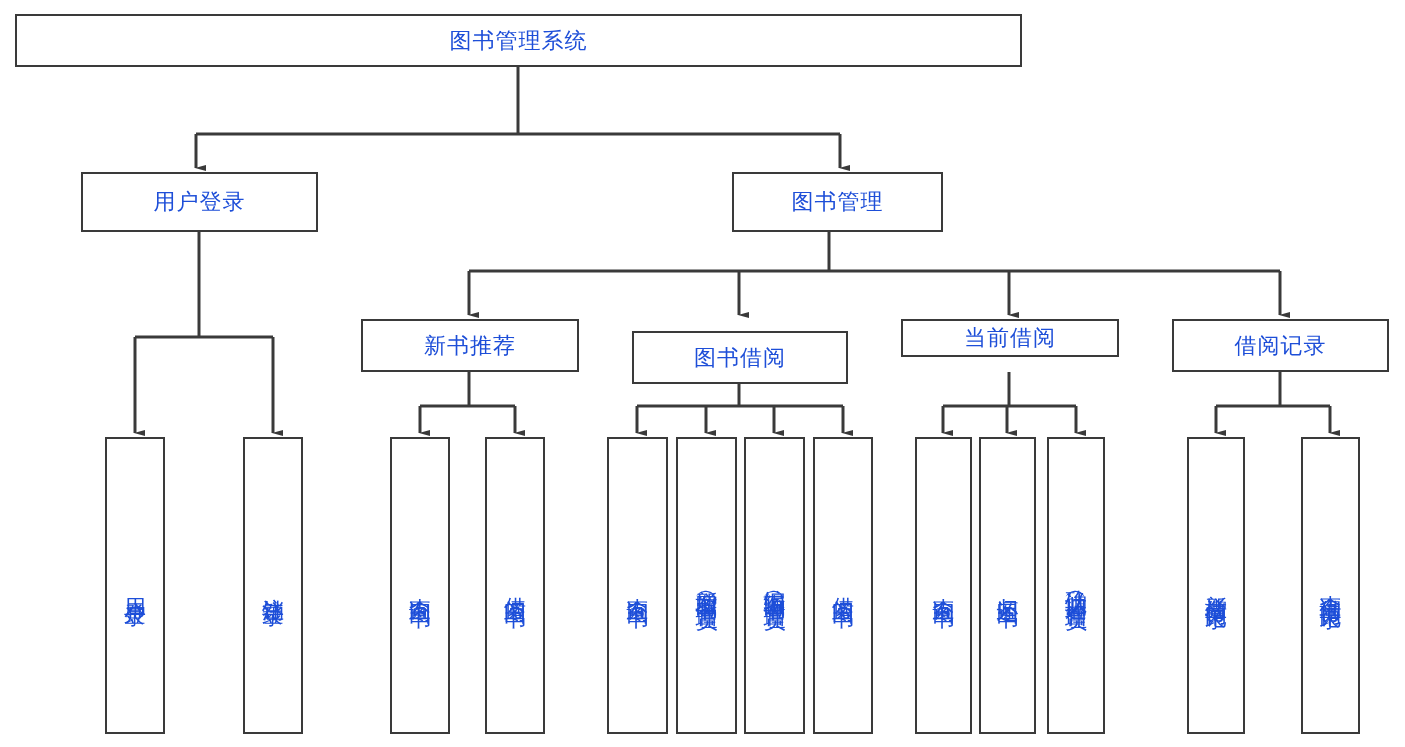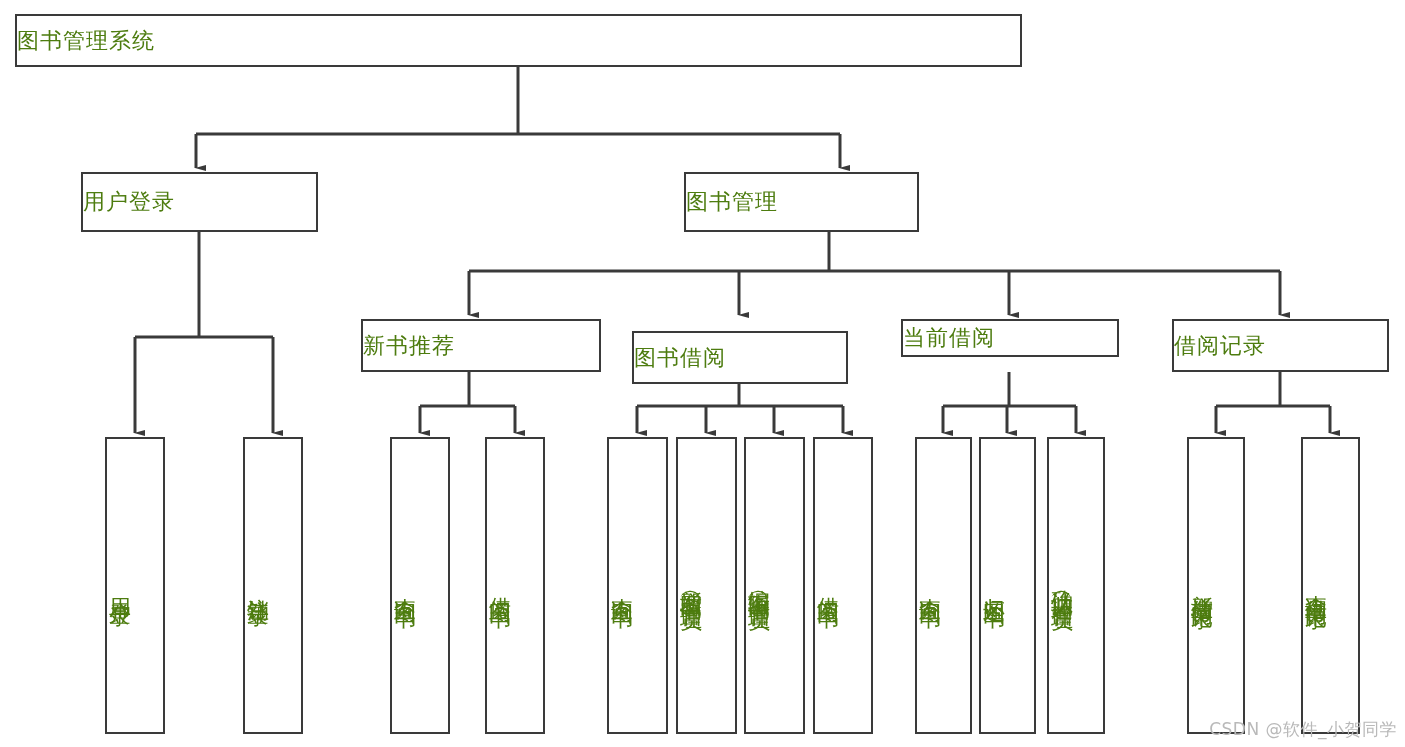--- a/index.html
+++ b/index.html
@@ -25,21 +25,22 @@
     height: 747px;
     pointer-events: none;
   }
   .node {
     position: absolute;
     box-sizing: border-box;
     background: #ffffff;
     border: 2.5px solid #3a3a3a;
     display: flex;
     align-items: center;
-    color: #4d7c0f;
+    justify-content: center;
+    color: #1d4ed8;
   }
   .node.horiz {
     font-size: 22px;
     letter-spacing: 1px;
   }
   .node.vert {
     font-size: 22px;
     letter-spacing: 1px;
   }
   .node.vert .vtext {
@@ -119,27 +120,27 @@
   </svg>
 
   <div class="node horiz root" id="node-root" style="left: 15px; top: 14px; width: 1007px; height: 53px;">
     <span>图书管理系统</span>
   </div>
 
   <div id="level2-layer">
       <div class="node horiz" style="left: 81px; top: 172px; width: 237px; height: 60px;">
         <span>用户登录</span>
       </div>
-      <div class="node horiz" style="left: 684px; top: 172px; width: 235px; height: 60px;">
+      <div class="node horiz" style="left: 732px; top: 172px; width: 211px; height: 60px;">
         <span>图书管理</span>
       </div>
     </div>
 
   <div id="level3-layer">
-      <div class="node horiz" style="left: 361px; top: 319px; width: 240px; height: 53px;">
+      <div class="node horiz" style="left: 361px; top: 319px; width: 218px; height: 53px;">
         <span>新书推荐</span>
       </div>
       <div class="node horiz" style="left: 632px; top: 319px; width: 216px; height: 53px; margin-top: 12px;">
         <span>图书借阅</span>
       </div>
       <div class="node horiz" style="left: 901px; top: 319px; width: 218px; height: 38px;">
         <span>当前借阅</span>
       </div>
       <div class="node horiz" style="left: 1172px; top: 319px; width: 217px; height: 53px; font-family: Liberation Serif, serif;">
         <span>借阅记录</span>
@@ -181,14 +182,13 @@
         <span class="vtext">确认归还（管理员）</span>
       </div>
       <div class="node vert" style="left: 1187px; top: 437px; width: 58px; height: 297px;">
         <span class="vtext">新增借阅记录</span>
       </div>
       <div class="node vert" style="left: 1301px; top: 437px; width: 59px; height: 297px;">
         <span class="vtext">查询借阅记录</span>
       </div>
     </div>
 
-  <div class="watermark">CSDN @软件_小贺同学</div>
 </div>
 
 </body></html>

